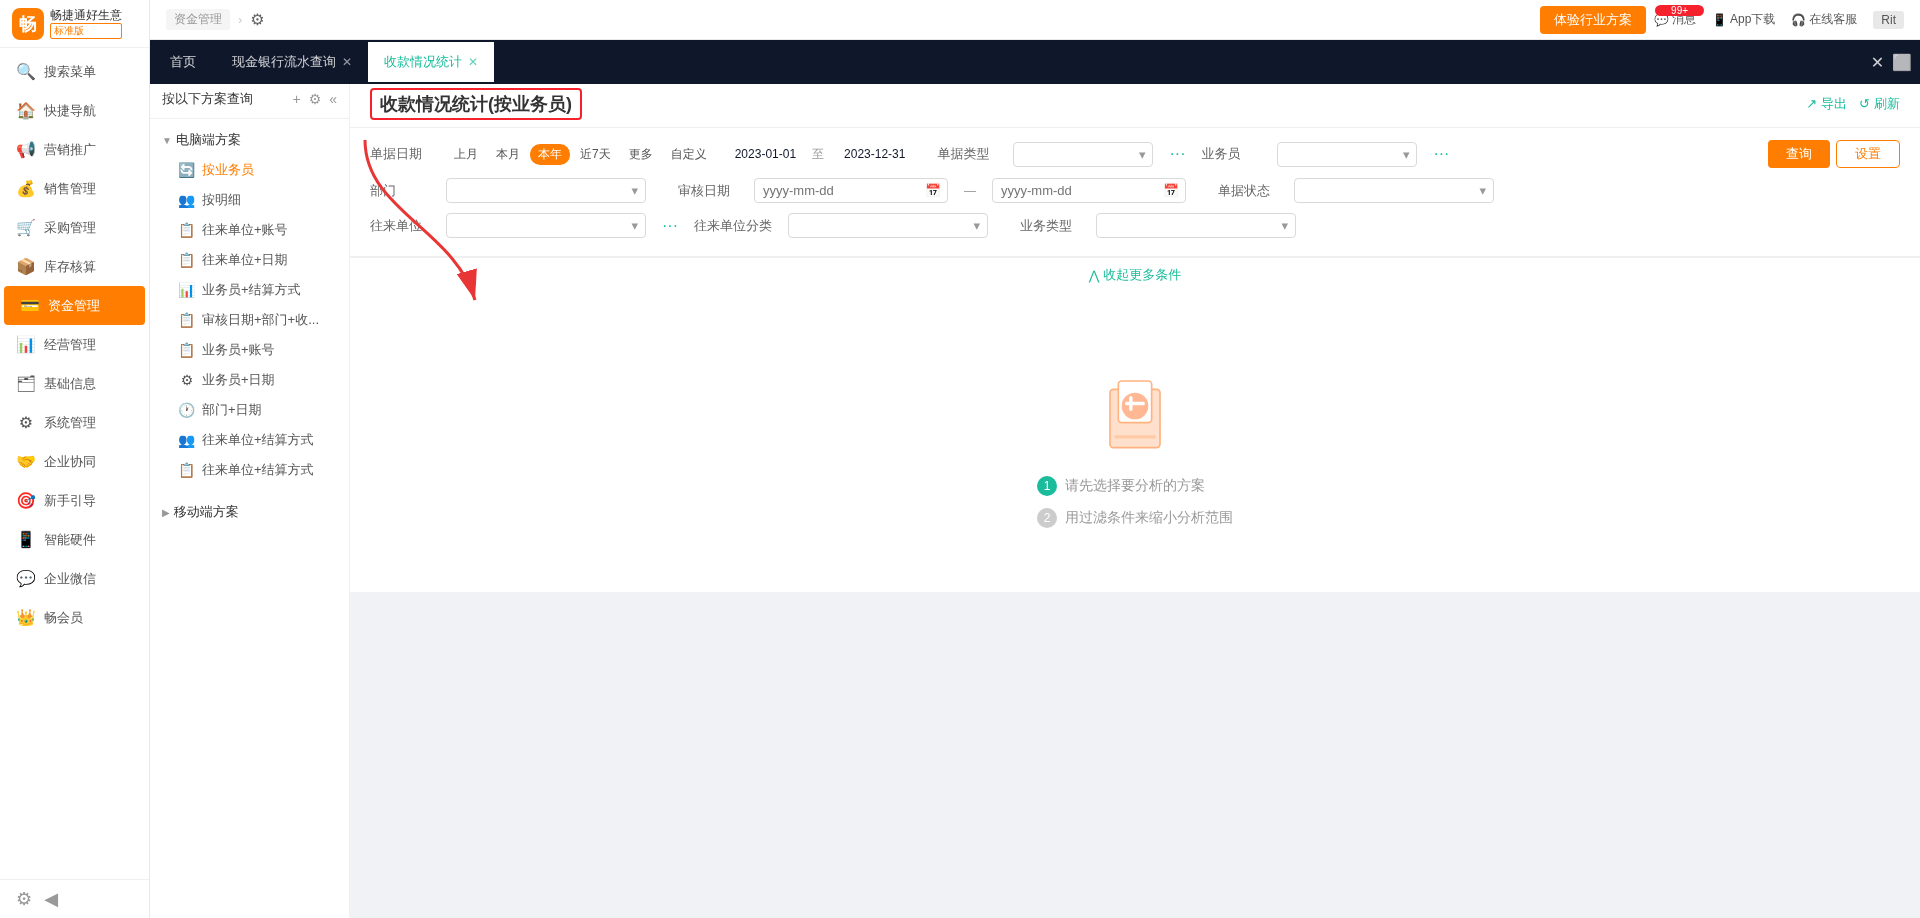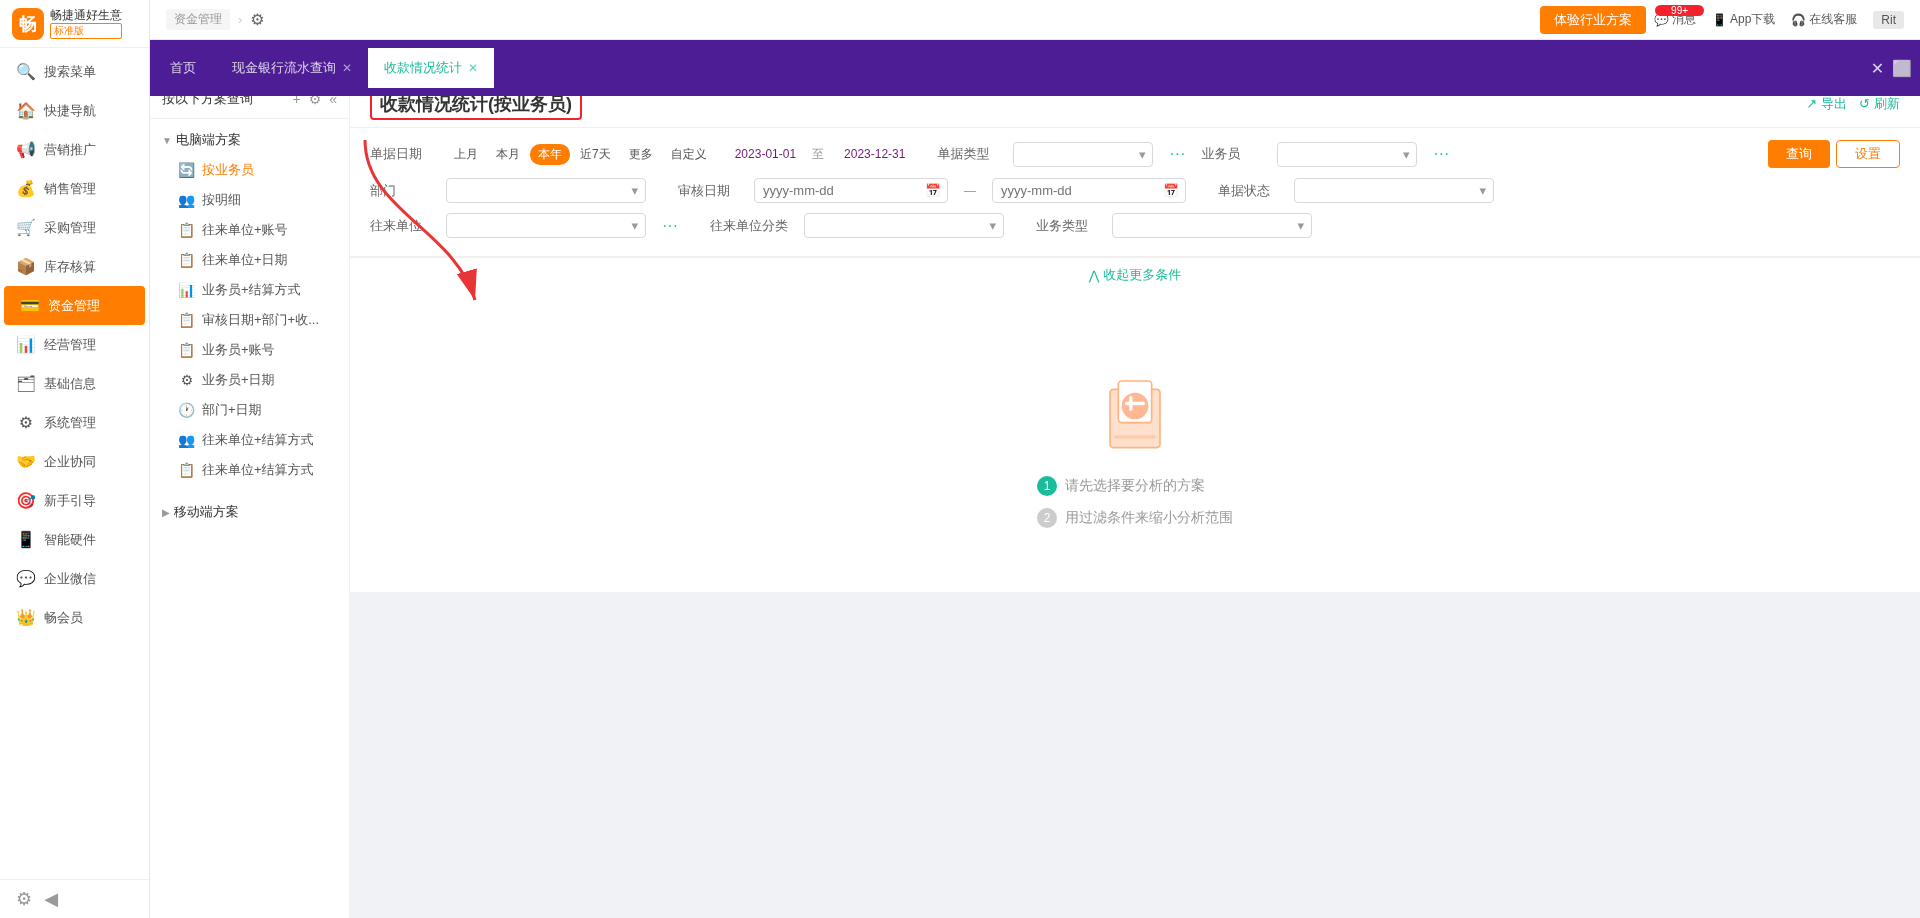--- a/index.html
+++ b/index.html
@@ -130,22 +130,22 @@
       display: flex;
       gap: 12px;
       border-top: 1px solid #f0f0f0;
     }
     .sidebar-bottom-icon { font-size: 18px; color: #999; cursor: pointer; }
 
     
     .tab-bar {
       position: fixed;
       top: 40px; left: 150px; right: 0;
-      height: 56px;
-      background: #4c1d95;
+      height: 44px;
+      background: #0f172a;
       display: flex;
       align-items: center;
       z-index: 99;
     }
     .tab-item {
       height: 40px;
       display: flex;
       align-items: center;
       padding: 0 16px;
       color: rgba(255,255,255,0.8);
@@ -254,21 +254,21 @@
       cursor: pointer;
       border-radius: 2px;
     }
     .date-tab.active {
       background: #ff7d00;
       color: #fff;
       border-radius: 10px;
     }
     .date-range-text {
       font-size: 12px;
-      color: #701a75;
+      color: #0f172a;
       margin-left: 4px;
     }
     .filter-select {
       border: 1px solid #d9d9d9;
       border-radius: 4px;
       padding: 4px 28px 4px 8px;
       font-size: 13px;
       color: #333;
       background: #fff;
       appearance: none;
@@ -734,21 +734,21 @@
 
         <div class="filter-row">
           <span class="filter-label">往来单位</span>
           <div class="filter-select-wrap" style="min-width:200px;">
             <select class="filter-select" style="min-width:200px;">
               <option></option>
             </select>
           </div>
           <span style="color:#1abc9c;cursor:pointer;font-size:16px;">···</span>
 
-          <span class="filter-label" style="margin-left:16px;">往来单位分类</span>
+          <span class="filter-label" style="">往来单位分类</span>
           <div class="filter-select-wrap" style="min-width:200px;">
             <select class="filter-select" style="min-width:200px;">
               <option></option>
             </select>
           </div>
 
           <span class="filter-label" style="margin-left:16px;">业务类型</span>
           <div class="filter-select-wrap" style="min-width:200px;">
             <select class="filter-select" style="min-width:200px;">
               <option></option>

